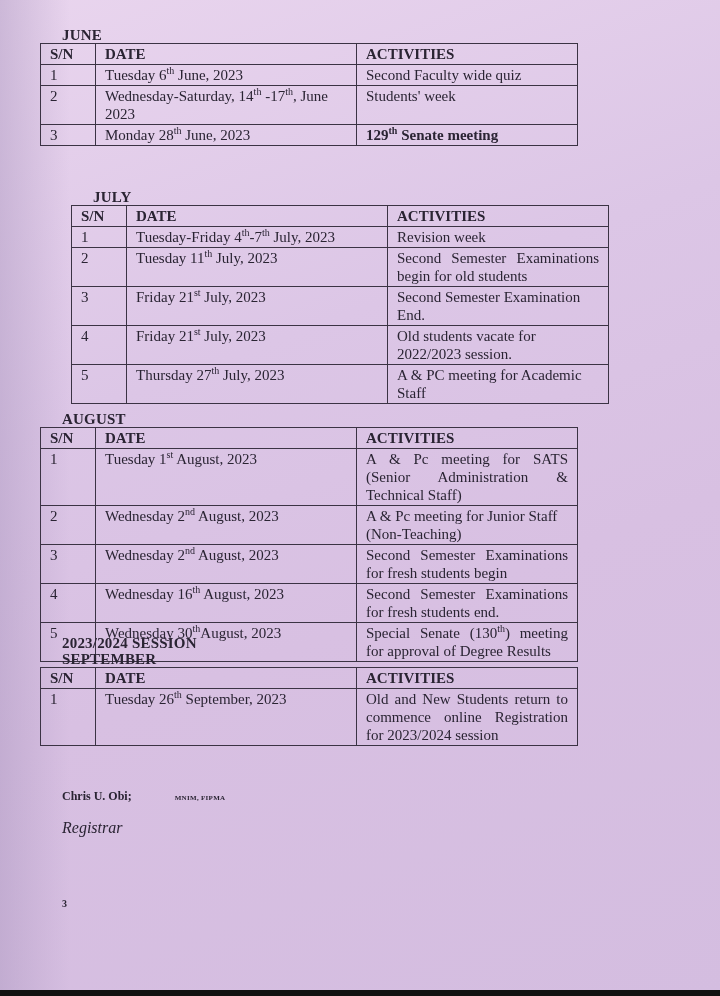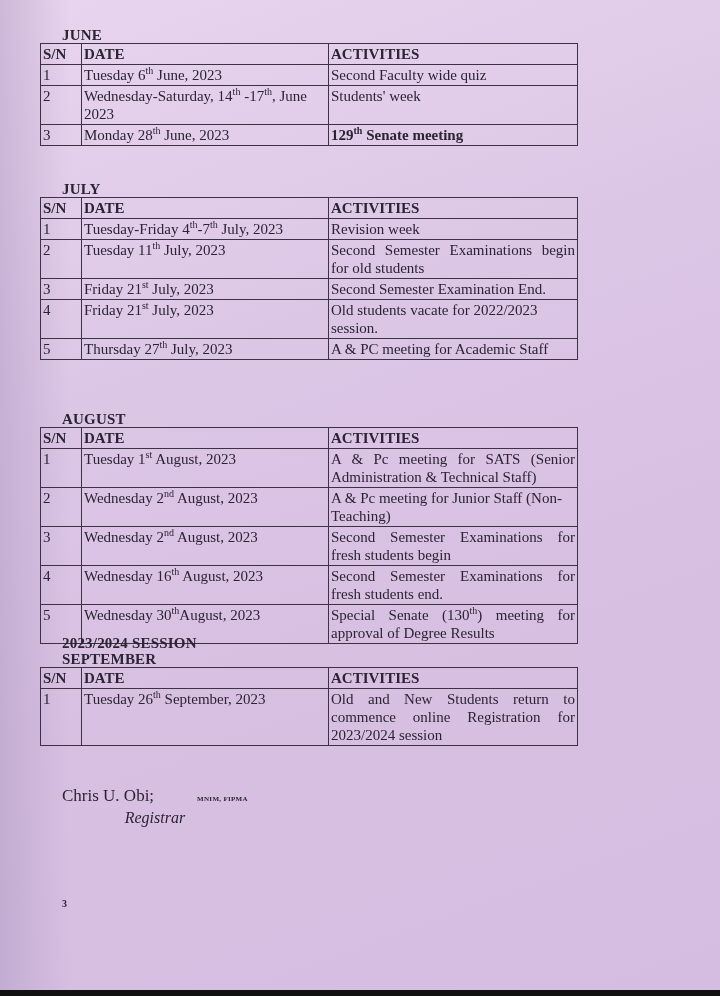--- a/index.html
+++ b/index.html
@@ -5,31 +5,31 @@
   html,body{margin:0;padding:0;}
   body{width:720px;height:996px;position:relative;overflow:hidden;
     background:linear-gradient(160deg,#e9d5ee 0%,#dcc6e6 35%,#d8c0e2 60%,#d4bde0 100%);
     font-family:"Liberation Serif","DejaVu Serif",serif;color:#2a2433;}
   .shade{position:absolute;left:0;top:0;width:70px;height:996px;
     background:linear-gradient(90deg,rgba(170,150,190,0.45),rgba(200,180,215,0));}
   .bottombar{position:absolute;left:0;bottom:0;width:720px;height:6px;background:#111;}
   .section{position:absolute;left:40px;width:538px;}
   .sec-title{font-weight:bold;font-size:15px;margin:0 0 0 22px;line-height:16px;letter-spacing:0.2px;}
   table{border-collapse:collapse;width:100%;font-size:15px;line-height:18px;}
-  td,th{border:1px solid #3b3344;padding:1px 2px;vertical-align:top;text-align:left;font-weight:normal;}
+  td,th{border:1px solid #3b3344;padding:1px 9px;vertical-align:top;text-align:left;font-weight:normal;}
   th{font-weight:bold;}
   .c1{width:36px;}
   .c2{width:242px;}
   .justify{text-align:justify;}
   sup{font-size:10px;line-height:0;}
   .bold{font-weight:bold;}
   .sig{position:absolute;left:62px;top:786px;}
-  .sig-name{font-weight:normal;font-size:17px;}
+  .sig-name{font-weight:bold;font-size:12px;}
   .sig-quals{font-size:7px;font-weight:bold;letter-spacing:0.3px;padding-left:39px;}
-  .sig-role{font-style:italic;font-size:16px;margin-top:3px;text-align:center;}
+  .sig-role{font-style:italic;font-size:16px;margin-top:15px;}
   .pageno{position:absolute;left:62px;top:898px;font-size:10px;font-weight:bold;}
 </style>
 </head>
 <body>
 
 <div class="shade"></div>
 
 <div class="section" style="top:27px;">
   <div class="sec-title">JUNE</div>
   <table>
@@ -51,21 +51,21 @@
     </tr>
     <tr>
       <td>3</td>
       <td><span>Monday 28</span><sup>th</sup><span> June, 2023</span></td>
       <td class="bold"><span>129</span><sup>th</sup><span> Senate meeting</span></td>
     </tr>
   </tbody>
     </table>
 </div>
 
-<div class="section" style="top:181px;">
+<div class="section" style="top:189px;margin-left:31px;">
   <div class="sec-title">JULY</div>
   <table>
     <tbody>
         <tr>
       <th class="c1">S/N</th>
       <th class="c2">DATE</th>
       <th>ACTIVITIES</th>
     </tr>
     <tr>
       <td>1</td>

